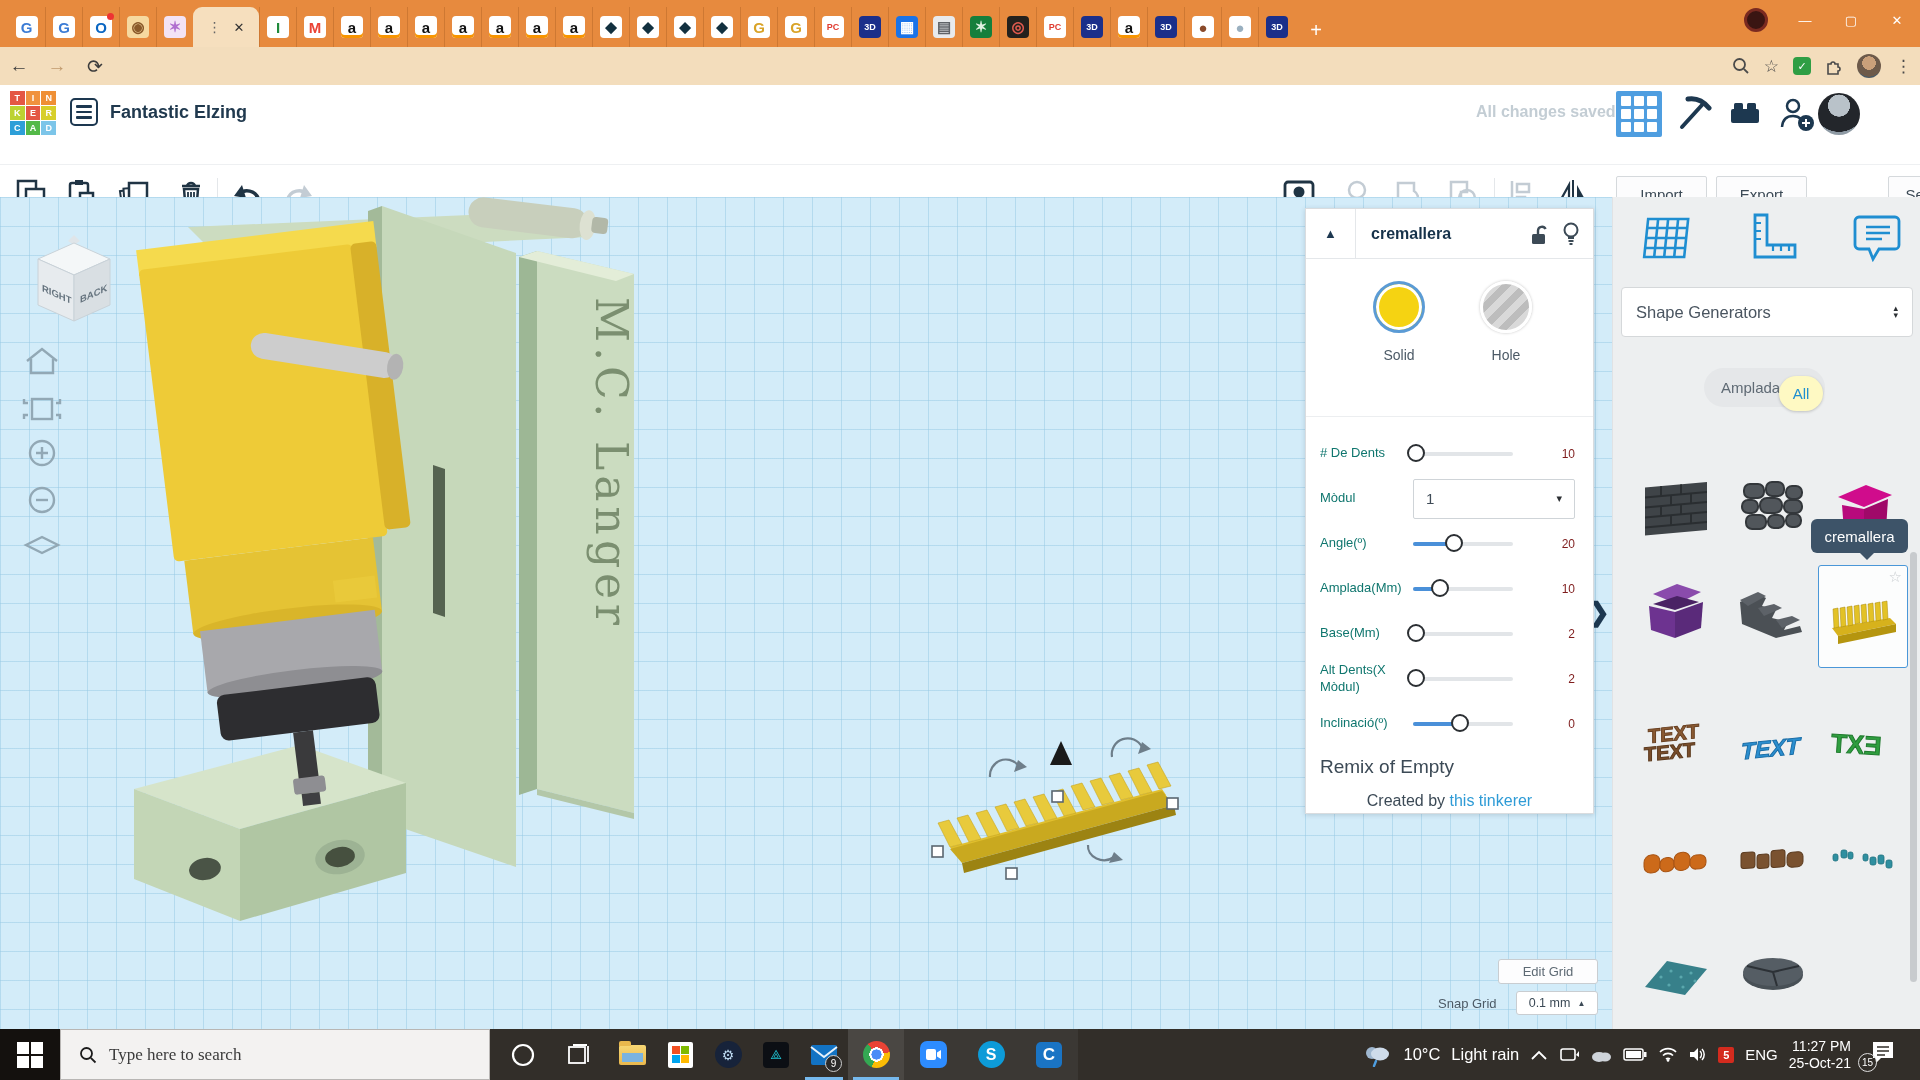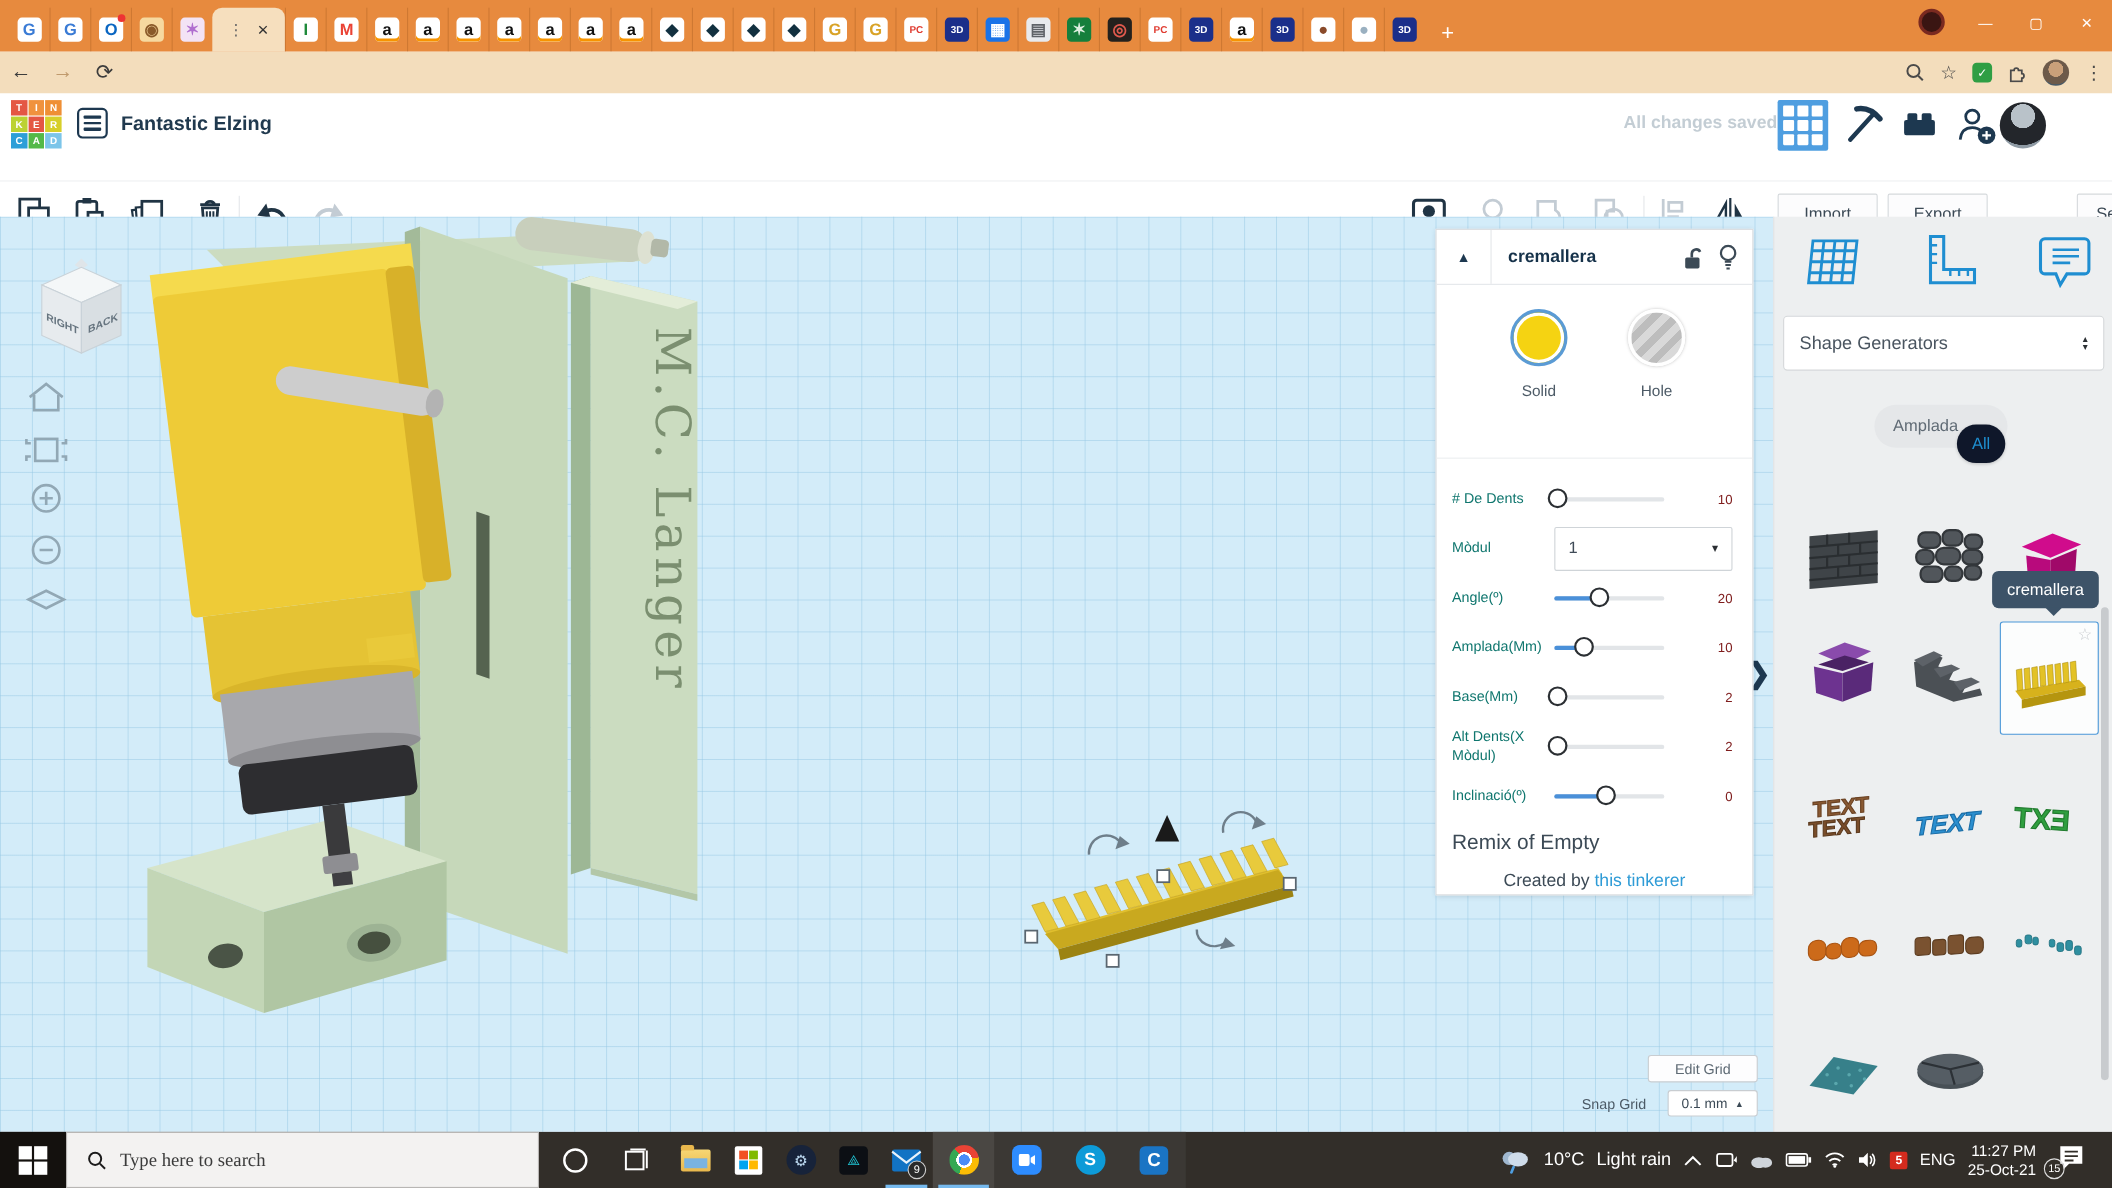--- a/index.html
+++ b/index.html
@@ -122,21 +122,21 @@
   .sidebar { position:absolute; left:1612px; top:197px; width:308px; height:832px; background:#edeff0;
              border-left:1px solid #e0e2e4; }
   .sb-ic { position:absolute; top:14px; width:56px; height:54px; }
   .sb-select { position:absolute; left:8px; top:90px; width:292px; height:50px; background:#fff;
                border:1px solid #d5d8da; border-radius:4px; display:flex; align-items:center; padding:0 14px;
                font-size:16.5px; color:#4a5560; }
   .sb-select .ud { margin-left:auto; display:flex; flex-direction:column; line-height:7px; font-size:9px; color:#2b2f33; }
   .sb-pill { position:absolute; left:91px; top:171px; width:121px; height:39px; background:#e5e7e9; border-radius:20px;
              display:flex; align-items:center; }
   .sb-pill .feat { padding-left:17px; font-size:15px; color:#5f6a74; }
-  .sb-pill .all { position:absolute; right:2px; top:18px; width:44px; height:35px; background:#0f172a; border-radius:18px;
+  .sb-pill .all { position:absolute; right:2px; top:8px; width:44px; height:35px; background:#fef9c3; border-radius:18px;
                   box-shadow:0 1px 3px rgba(0,0,0,.2); display:flex; align-items:center; justify-content:center;
                   font-size:15px; color:#1e8fd0; }
   .cell { position:absolute; width:90px; height:90px; display:flex; align-items:center; justify-content:center; }
   .cell.selected { height:103px; background:#fcfdfd; border:1.5px solid #4a97d8; border-radius:3px; }
   .cell-star { position:absolute; right:5px; top:2px; font-size:15px; color:#c9cdd1; }
   .tooltip { position:absolute; left:198px; top:322px; width:97px; height:34px; background:#3d5368; border-radius:6px;
              color:#fff; font-size:15px; display:flex; align-items:center; justify-content:center; z-index:5; }
   .tooltip:after { content:""; position:absolute; left:48px; bottom:-7px; border:8px solid transparent;
                    border-top-color:#3d5368; border-bottom:none; }
   .sb-scroll { position:absolute; right:3px; top:355px; width:7px; height:430px; background:#c8cbce; border-radius:4px; }

